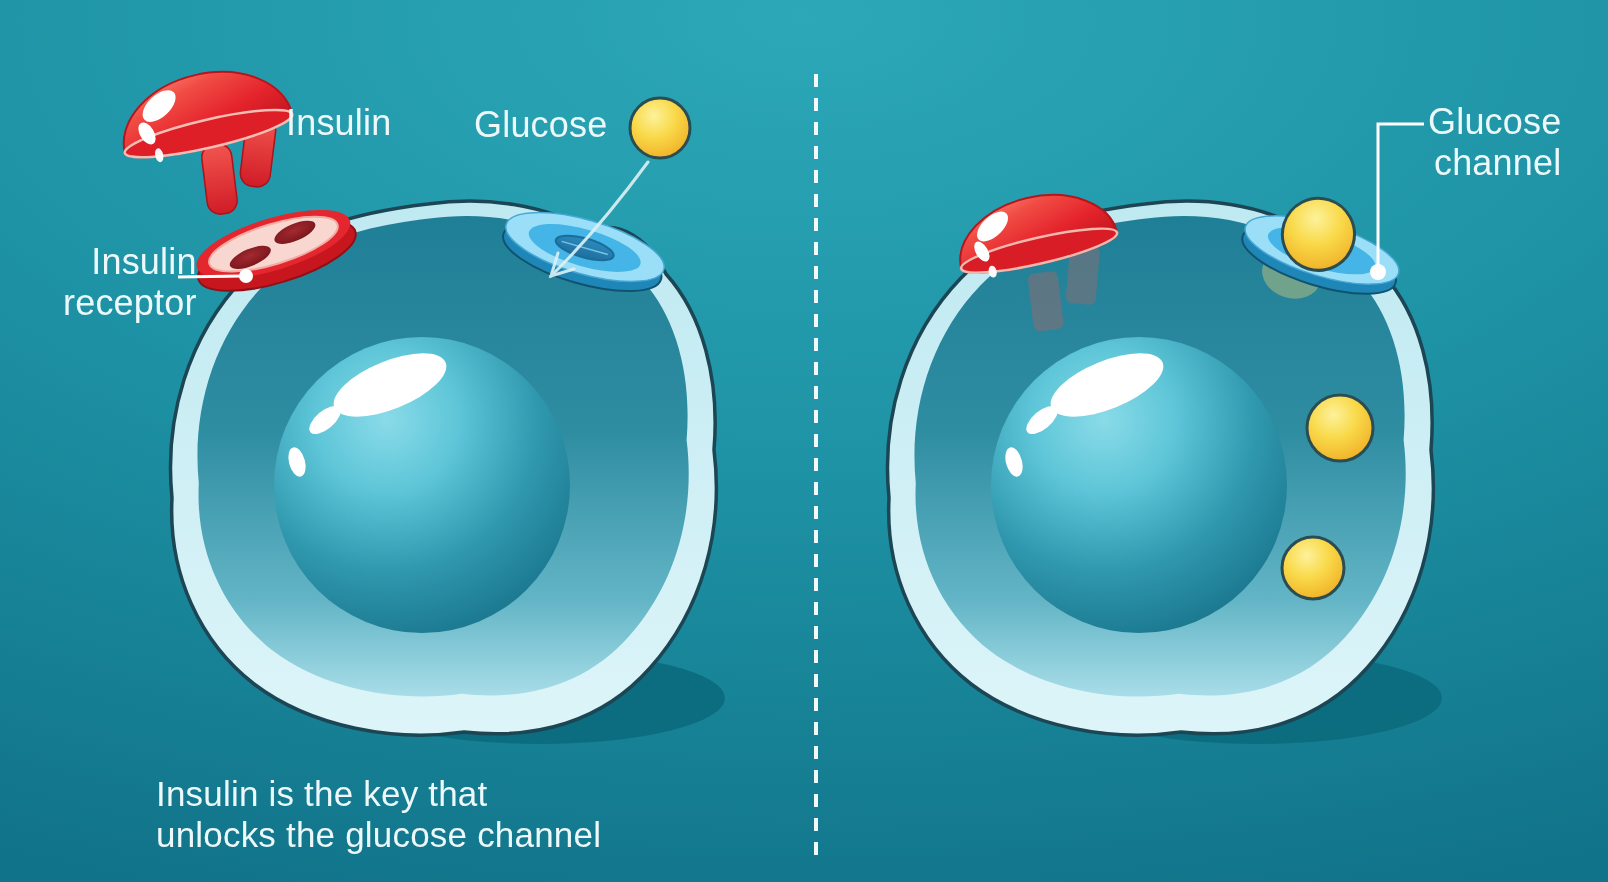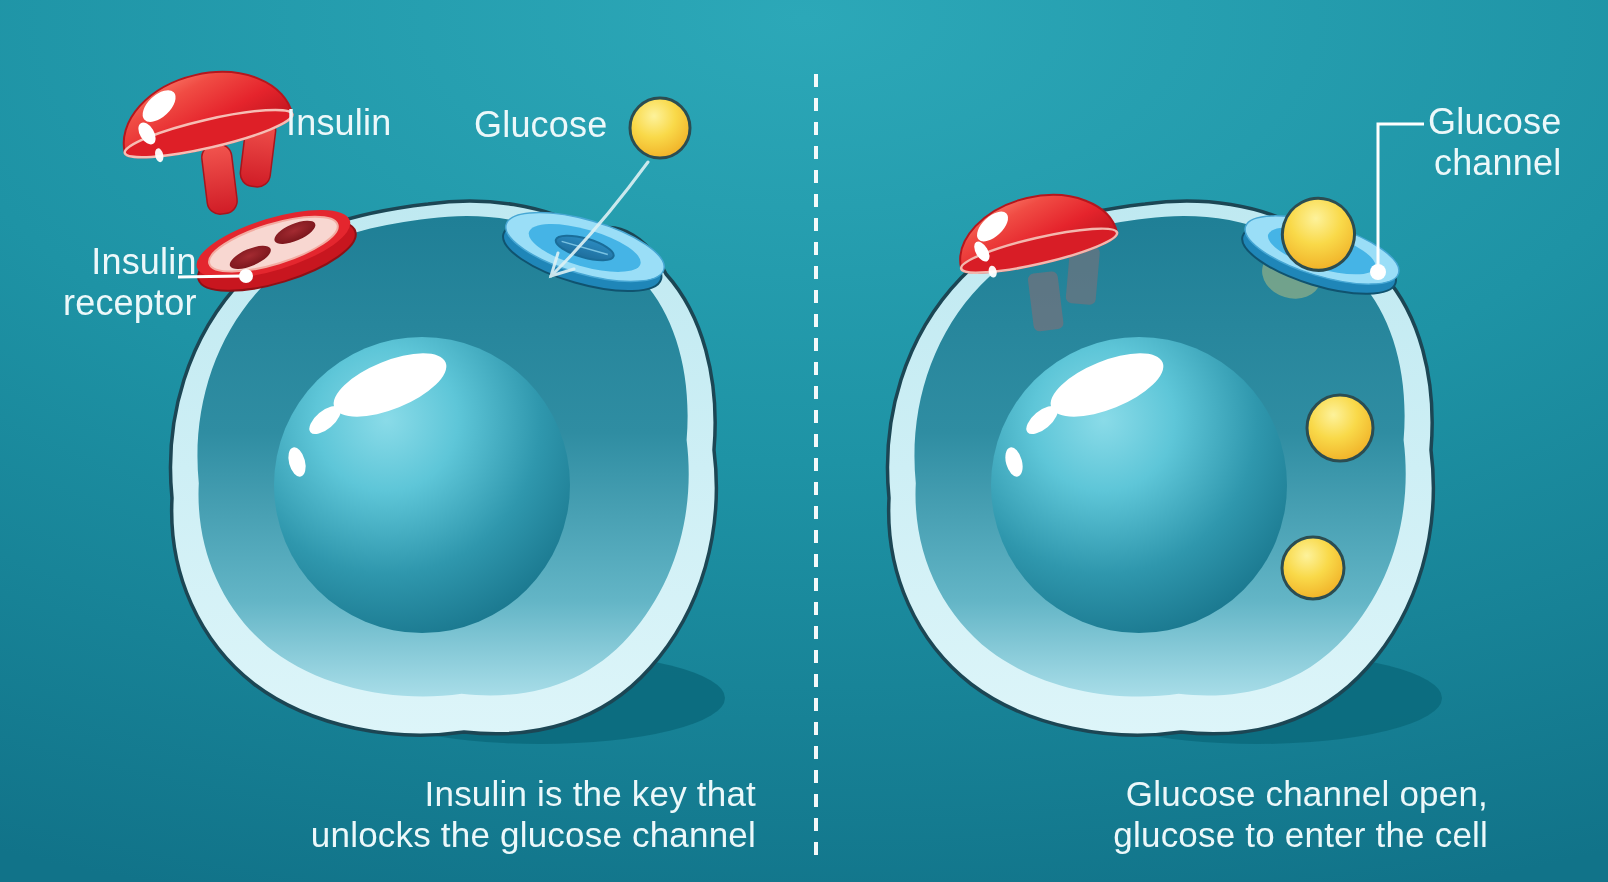--- a/index.html
+++ b/index.html
@@ -15,21 +15,21 @@
     background:radial-gradient(115% 105% at 50% 2%, var(--background-top) 0%, #1e93a5 48%, var(--background-bottom) 100%);
     font-family:"Liberation Sans", sans-serif;
   }
   svg{position:absolute; inset:0;}
   .label{
     position:absolute; color:var(--text); font-size:36px; line-height:1.13;
     white-space:pre-line; letter-spacing:0.2px;text-align:right;
   }
   .caption{
     position:absolute; width:600px; color:var(--text); font-size:35px; line-height:1.16;
-    text-align:right; white-space:pre-line; letter-spacing:0.2px;
+    text-align:left; white-space:pre-line; letter-spacing:0.2px;
   }
 </style>
 </head>
 <body>
 
 <div class="stage">
 
   <svg width="1608" height="882" viewBox="0 0 1608 882">
     <defs>
       <path id="blobPath" d="M -12 -266
@@ -188,15 +188,13 @@
 
   <div class="label" style="left:63px; top:242px;">Insulin
 receptor</div>
 
   <div class="label" style="left:1428px; top:102px;">Glucose
 channel</div>
 
   <div class="caption" style="left:156px; top:774px;">Insulin is the key that
 unlocks the glucose channel</div>
 
-  <div class="caption" style="left:888px; top:774px;">Glucose channel open,
-glucose to enter the cell</div>
 </div>
 
 </body></html>

